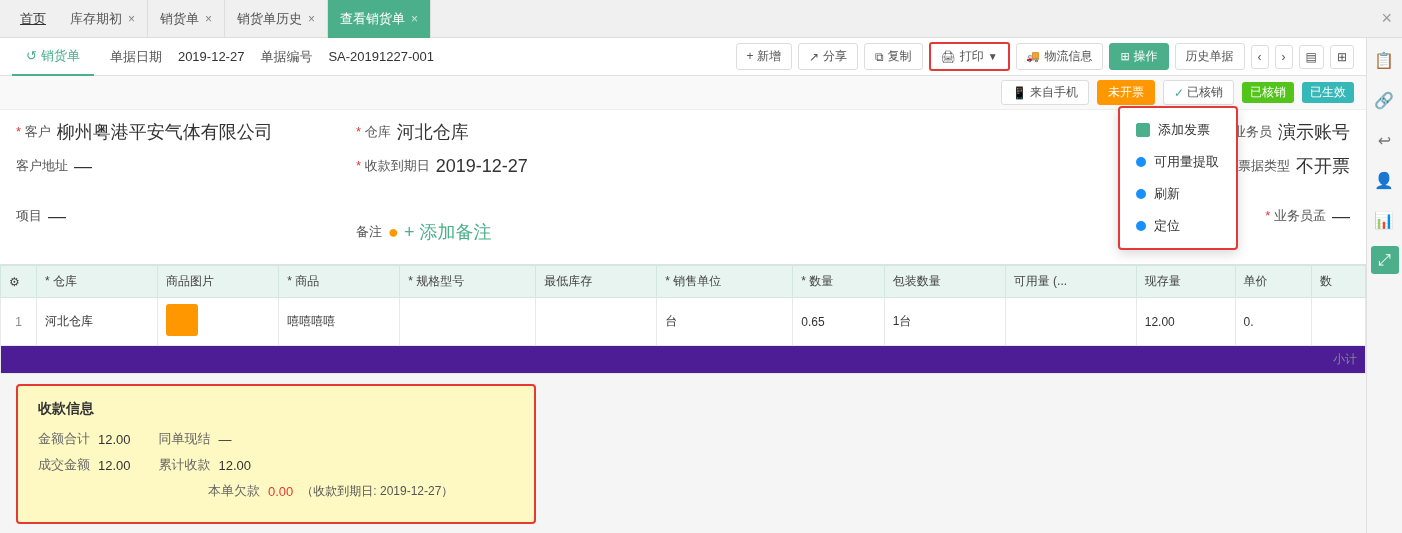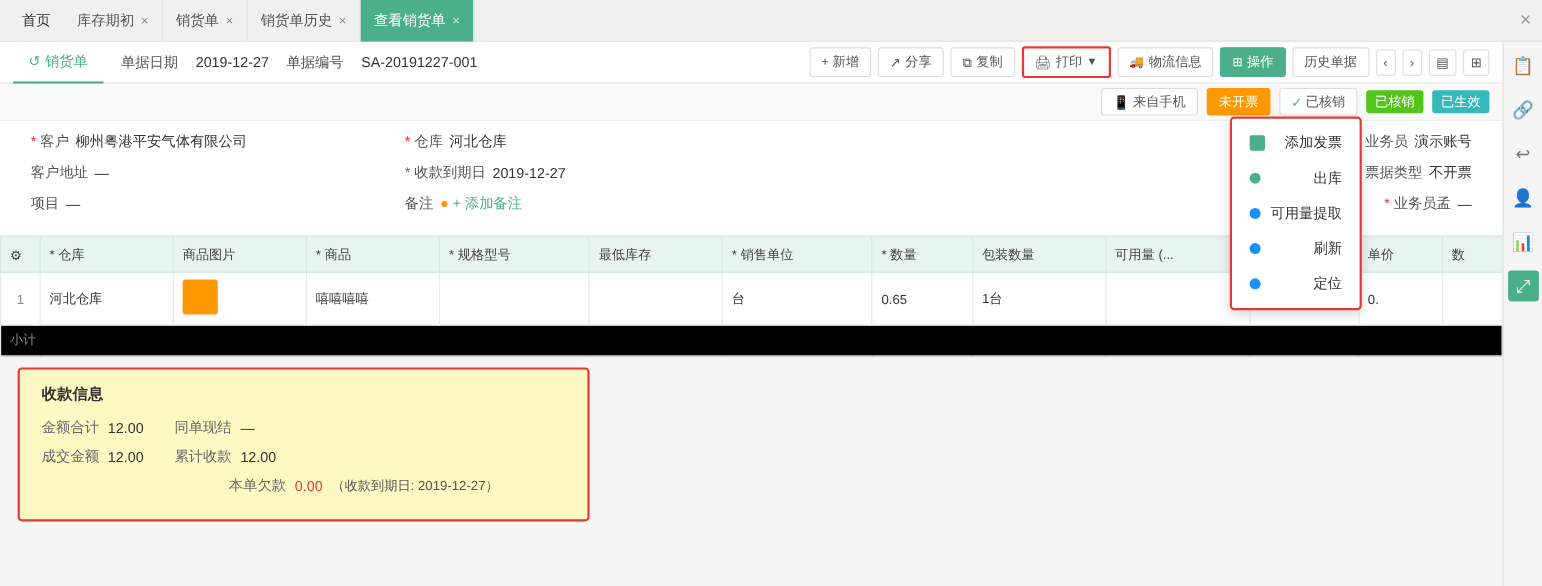--- a/index.html
+++ b/index.html
@@ -6,46 +6,46 @@
     body { font-family: 'Microsoft YaHei', Arial, sans-serif; font-size: 13px; background: #f5f5f5; color: #333; overflow: hidden; }
 
     
     .tab-bar {
       display: flex; align-items: center; background: #f0f0f0; border-bottom: 1px solid #ddd;
       height: 38px; padding: 0 8px; position: relative;
     }
     .tab { display: flex; align-items: center; padding: 0 12px; height: 38px; cursor: pointer; font-size: 13px; color: #555; border-right: 1px solid #ddd; }
     .tab.active { background: #4caf8c; color: #fff; border-radius: 0; }
     .tab .close-btn { margin-left: 6px; font-size: 12px; cursor: pointer; color: inherit; opacity: 0.7; }
-    .tab.home { background: transparent; color: #333; border: none; }
+    .tab.home { background: transparent; color: #333; border: none; text-decoration: underline; }
     .close-window { position: absolute; right: 10px; font-size: 18px; cursor: pointer; color: #999; }
 
     
     .inner-tabs { display: flex; align-items: center; background: #fff; border-bottom: 1px solid #e0e0e0; padding: 0 12px; height: 38px; }
     .inner-tab { display: flex; align-items: center; padding: 0 14px; height: 38px; cursor: pointer; font-size: 13px; color: #555; border-bottom: 2px solid transparent; }
     .inner-tab.active { color: #4caf8c; border-bottom: 2px solid #4caf8c; }
     .inner-tab-icon { margin-right: 4px; color: #4caf8c; }
     .toolbar-btn { display: flex; align-items: center; gap: 4px; padding: 4px 10px; border: 1px solid #ddd; border-radius: 3px; background: #fff; cursor: pointer; font-size: 12px; color: #555; }
     .toolbar-btn.active-op { background: #4caf8c; color: #fff; border-color: #4caf8c; }
     .toolbar-btn.red-border { border: 2px solid #e53935; }
     .toolbar-right-actions { display: flex; align-items: center; gap: 6px; }
 
     
     .action-bar { display: flex; align-items: center; justify-content: flex-end; padding: 4px 12px; background: #f9f9f9; border-bottom: 1px solid #eee; gap: 8px; }
     .action-btn { display: flex; align-items: center; gap: 3px; padding: 3px 10px; border: 1px solid #ddd; border-radius: 3px; background: #fff; cursor: pointer; font-size: 12px; color: #555; }
     .status-badge-green { background: #52c41a; color: #fff; border-radius: 3px; padding: 2px 8px; font-size: 12px; }
     .status-badge-teal { background: #36b8b8; color: #fff; border-radius: 3px; padding: 2px 8px; font-size: 12px; }
 
     
-    .form-section { padding: 10px 28px; background: #fff; }
+    .form-section { padding: 10px 16px; background: #fff; }
     .form-row { display: flex; align-items: center; margin-bottom: 10px; gap: 20px; }
     .form-field { display: flex; align-items: center; gap: 6px; }
     .field-label { color: #555; font-size: 13px; white-space: nowrap; }
     .field-label.required::before { content: '* '; color: #e53935; }
-    .field-value { font-size: 13px; color: #333; }
+    .field-value { font-size: 18px; color: #333; }
     .field-value.link { color: #4caf8c; cursor: pointer; }
 
     
     .table-wrap { overflow-x: auto; border-top: 1px solid #e0e0e0; }
     table { width: 100%; border-collapse: collapse; font-size: 12px; }
     thead tr { background: #e8f4f0; }
     thead th { padding: 7px 8px; text-align: left; border: 1px solid #d0e8e0; color: #444; font-weight: normal; white-space: nowrap; }
     tbody tr { background: #fff; }
     tbody tr:nth-child(even) { background: #f9f9f9; }
     tbody td { padding: 6px 8px; border: 1px solid #e8e8e8; color: #333; white-space: nowrap; }
@@ -59,21 +59,21 @@
     .payment-row { display: flex; gap: 28px; margin-bottom: 8px; }
     .payment-item { display: flex; align-items: center; gap: 8px; }
     .payment-label { color: #666; font-size: 13px; }
     .payment-value { color: #333; font-size: 13px; }
     .payment-value.red { color: #e53935; }
     .dropdown-menu {
       position: absolute; top: 68px; right: 128px; z-index: 200;
       background: #fff; border: 2px solid #e53935; border-radius: 4px;
       box-shadow: 0 4px 12px rgba(0,0,0,0.15); min-width: 120px; padding: 6px 0;
     }
-    .dropdown-item { display: flex; align-items: center; gap: 8px; padding: 7px 16px; cursor: pointer; font-size: 13px; color: #333; justify-content: space-between; }
+    .dropdown-item { display: flex; align-items: center; gap: 8px; padding: 7px 16px; cursor: pointer; font-size: 13px; color: #333; }
     .dropdown-dot { width: 10px; height: 10px; border-radius: 50%; display: inline-block; }
     .dot-blue { background: #1890ff; }
     .dot-cyan { background: #4caf8c; }
     .checkbox-icon { width: 14px; height: 14px; border: 1px solid #999; border-radius: 2px; display: inline-block; background: #fff; }
     .checkbox-icon.checked { background: #4caf8c; border-color: #4caf8c; }
 
     
     .right-panel { position: absolute; right: 0; top: 38px; bottom: 0; width: 36px; background: #f5f5f5; border-left: 1px solid #e0e0e0; display: flex; flex-direction: column; align-items: center; padding: 8px 0; gap: 12px; }
     .side-icon { width: 28px; height: 28px; display: flex; align-items: center; justify-content: center; cursor: pointer; color: #777; font-size: 16px; border-radius: 3px; }
     .side-icon.green-bg { background: #4caf8c; color: #fff; }
@@ -196,21 +196,21 @@
         <div class="form-field" style="margin-left:auto;">
           <span class="field-label required">票据类型</span>
           <span class="field-value">不开票</span>
         </div>
       </div>
       <div class="form-row">
         <div class="form-field" style="min-width:320px;">
           <span class="field-label">项目</span>
           <span class="field-value">—</span>
         </div>
-        <div class="form-field" style="min-width:220px;">
+        <div class="form-field" style="min-width:220px;margin-top:32px;">
           <span class="field-label">备注</span>
           <span class="field-value link">
             <span style="color:#ff9800;">●</span>
             <span>+ 添加备注</span>
           </span>
         </div>
         <div class="form-field" style="margin-left:auto;">
           <span class="field-label required">业务员孟</span>
           <span class="field-value">—</span>
         </div>
@@ -248,21 +248,21 @@
             <td></td>
             <td>台</td>
             <td>0.65</td>
             <td>1台</td>
             <td></td>
             <td>12.00</td>
             <td>0.</td>
             <td></td>
           </tr>
           <tr class="subtotal">
-            <td colspan="13" style="background:#000000; color:#888; padding:5px 8px;">小计</td>
+            <td colspan="13" style="background:#4c1d95; color:#888; padding:5px 8px;text-align:right;">小计</td>
           </tr>
         </tbody>
       </table>
     </div>
 
     <div class="payment-box" style="border: 2px solid #e53935;">
       <div class="payment-title">收款信息</div>
       <div class="payment-row">
         <div class="payment-item">
           <span class="payment-label">金额合计</span>
@@ -289,24 +289,20 @@
           <span class="payment-value red">0.00</span>
           <span class="payment-value" style="color:#555; font-size:12px;">（收款到期日: 2019-12-27）</span>
         </div>
       </div>
     </div>
 
     <div class="dropdown-menu">
       <div class="dropdown-item">
         <span class="checkbox-icon checked"></span>
         <span>添加发票</span>
-      </div>
-      <div class="dropdown-item">
-        <span class="dropdown-dot dot-cyan"></span>
-        <span>出库</span>
       </div>
       <div class="dropdown-item">
         <span class="dropdown-dot dot-blue"></span>
         <span>可用量提取</span>
       </div>
       <div class="dropdown-item">
         <span class="dropdown-dot dot-blue"></span>
         <span>刷新</span>
       </div>
       <div class="dropdown-item">

